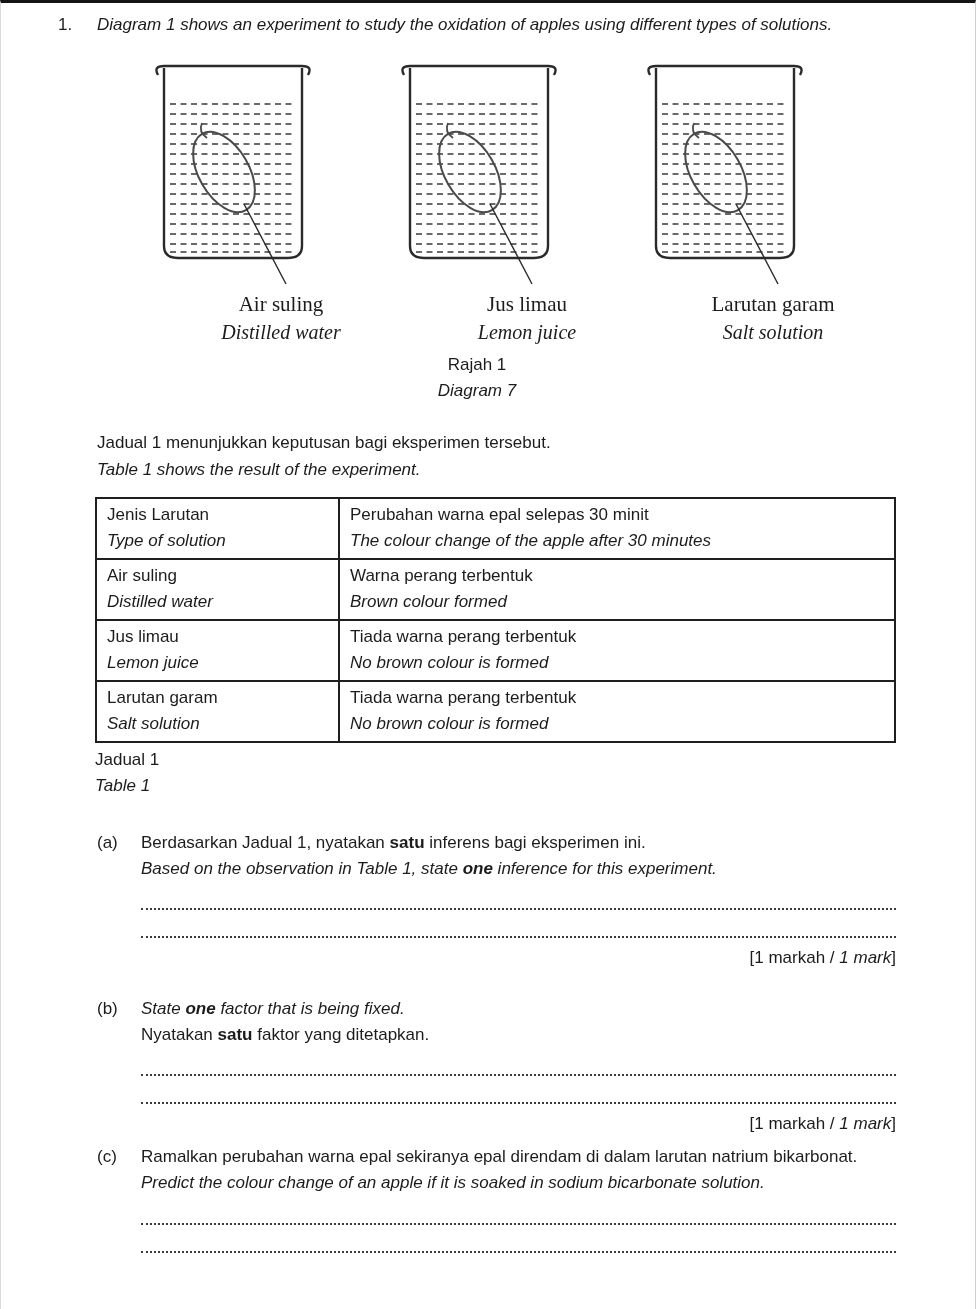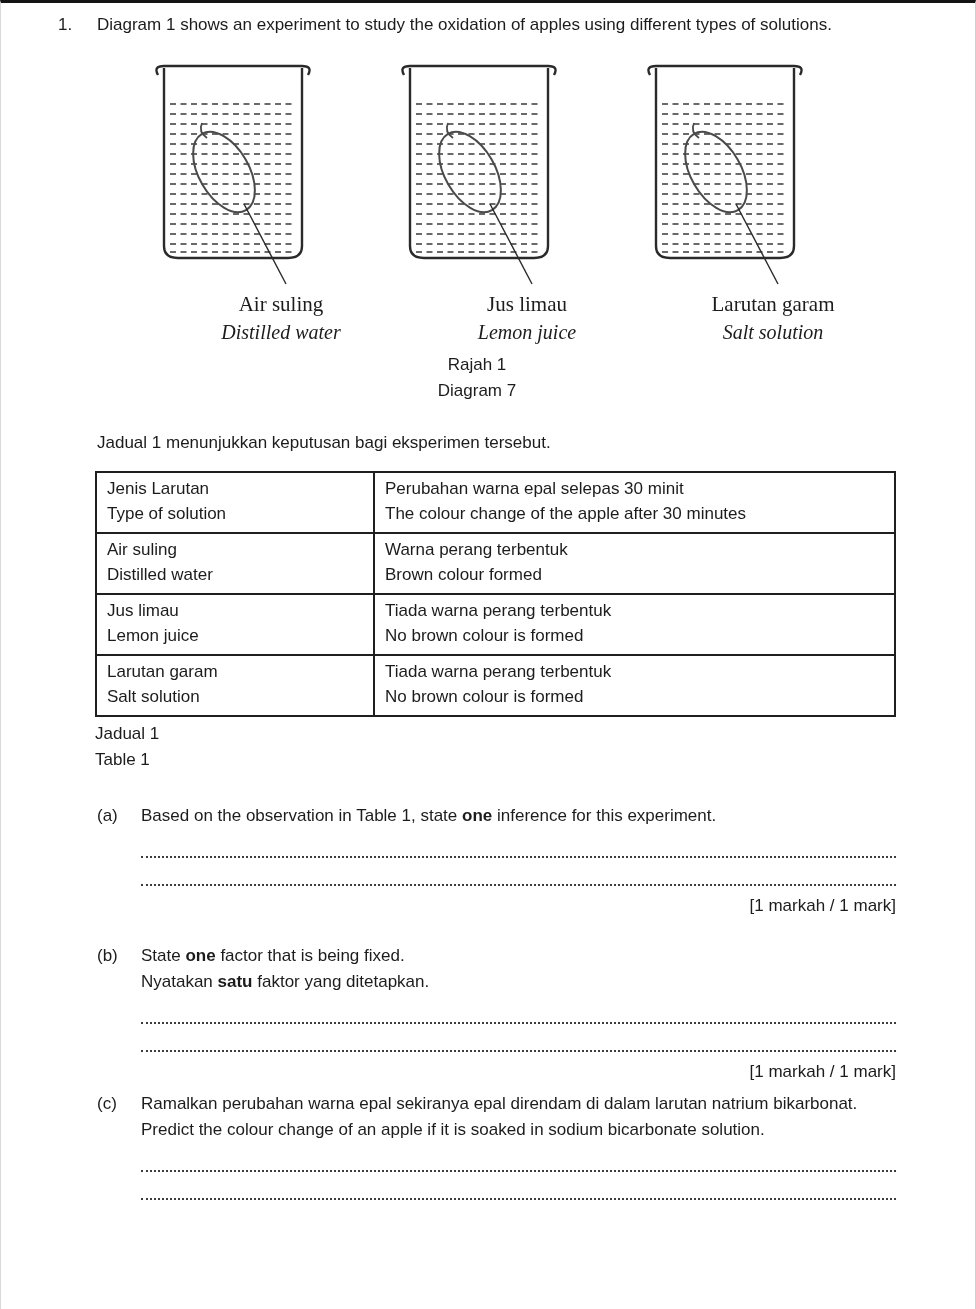--- a/index.html
+++ b/index.html
@@ -19,21 +19,21 @@
     padding-top: 9px;
     background: #fff;
   }
   .content { padding-left: 57px; padding-right: 79px; }
 
   
   .qrow { display: flex; }
   .qnum { width: 39px; font-size: 17px; line-height: 1.55; }
   .qbody { flex: 1; }
   .t { font-size: 17px; line-height: 1.55; text-align: justify; }
-  .it { }
+  .it { font-style: italic; }
   .b { font-weight: bold; }
 
   
   .diagram-row {
     margin-top: 22px;
     display: flex;
     justify-content: space-between;
     padding-left: 52px;
     padding-right: 48px;
   }
@@ -59,21 +59,21 @@
     border-collapse: collapse;
     table-layout: fixed;
   }
   table.results td {
     border: 2px solid #1f1f1f;
     padding: 3px 10px 5px 10px;
     vertical-align: top;
     font-size: 17px;
     line-height: 1.5;
   }
-  td.c1 { width: 278px; }
+  td.c1 { width: 243px; }
   .table-caption { text-align: left; margin-top: 4px; font-size: 17px; line-height: 1.55; }
 
   
   .part { display: flex; margin-left: 39px; }
   .part-letter { width: 44px; font-size: 17px; line-height: 1.55; }
   .part-body { flex: 1; }
   .dotline {
     height: 21px;
     border-bottom: 2.6px dotted #3c3c3c;
     margin-top: 7px;
@@ -145,20 +145,21 @@
 
     <div class="diagram-caption">
       <div>Rajah 1</div>
       <div class="it">Diagram 7</div>
     </div>
 
     <div class="qrow table-intro">
       <div class="qnum"></div>
       <div class="qbody">
         <div class="t">Jadual 1 menunjukkan keputusan bagi eksperimen tersebut.</div>
+        <div class="t it">Table 1 shows the result of the experiment.</div>
       </div>
     </div>
 
     <div class="qrow tablewrap">
       <div class="qnum"></div>
       <div class="qbody">
         <table class="results">
           <tbody>
             <tr>
               <td class="c1">
@@ -205,20 +206,21 @@
         <div class="table-caption">
           <div>Jadual 1</div>
           <div class="it">Table 1</div>
         </div>
       </div>
     </div>
 
     <div class="part mt-a">
       <div class="part-letter">(a)</div>
       <div class="part-body">
+        <div class="t"><span>Berdasarkan Jadual 1, nyatakan </span><span class="b">satu</span><span> inferens bagi eksperimen ini.</span></div>
         <div class="t it"><span>Based on the observation in Table 1, state </span><span class="b">one</span><span> inference for this experiment.</span></div>
         <div class="dotline"></div>
         <div class="dotline"></div>
         <div class="marks"><span>[1 markah / </span><span class="it">1 mark</span><span>]</span></div>
       </div>
     </div>
 
     <div class="part mt-b">
       <div class="part-letter">(b)</div>
       <div class="part-body">

